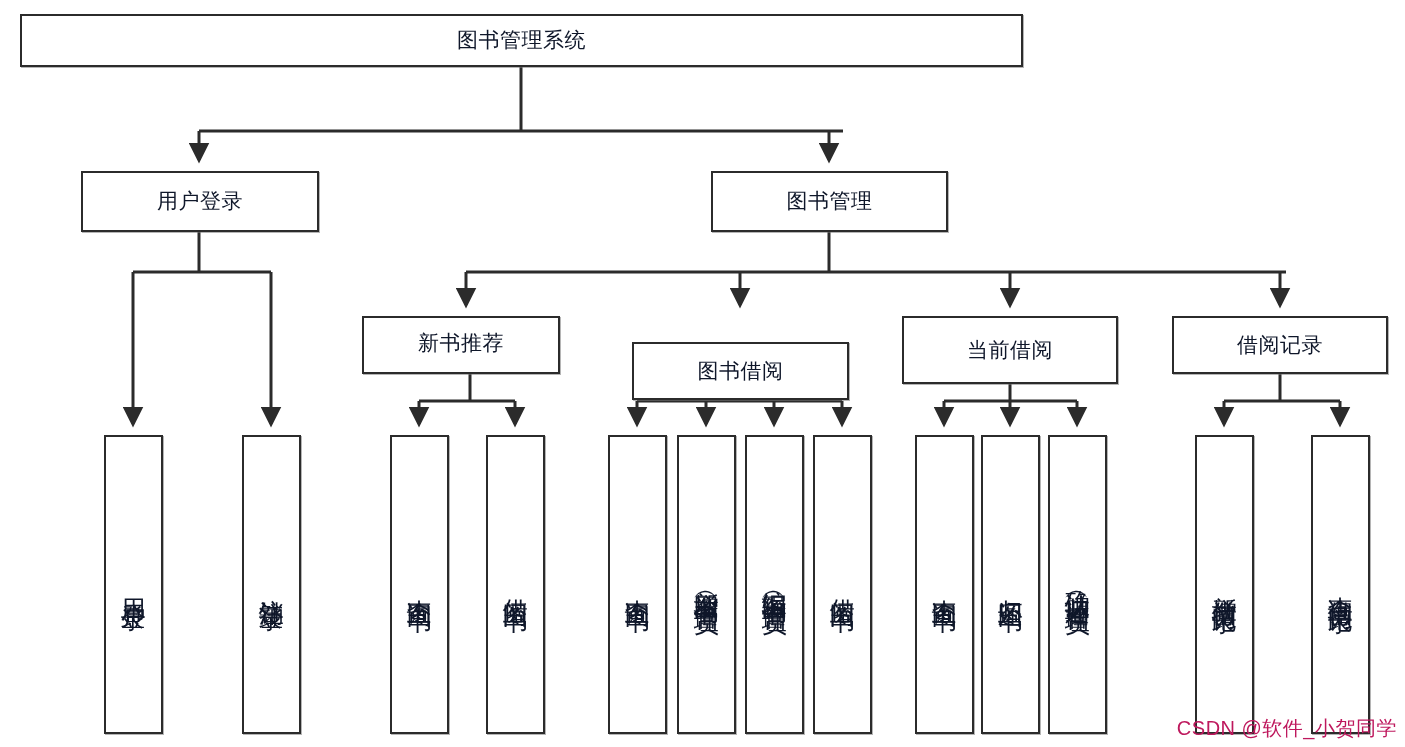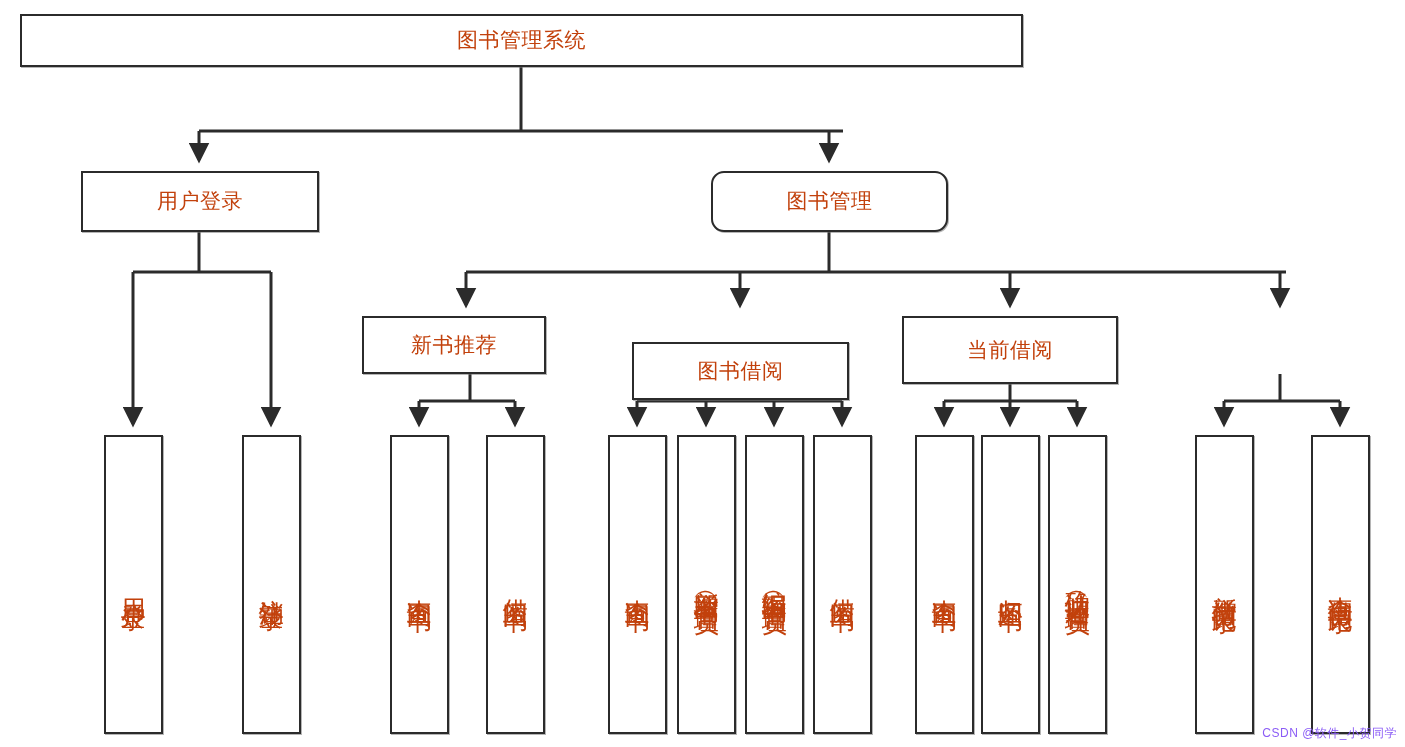--- a/index.html
+++ b/index.html
@@ -29,21 +29,21 @@
     box-sizing: border-box;
     background: #ffffff;
     border: 2px solid #2b2b2b;
     box-shadow: 1px 1px 0 0 rgba(120,120,120,0.55);
     display: flex;
     align-items: center;
     justify-content: center;
     z-index: 2;
   }
   .node .label {
-    color: #c2410c;
+    color: #0f172a;
     text-align: center;
     line-height: 1.18;
     letter-spacing: 0.5px;
     white-space: nowrap;
   }
   .node.horiz .label {
     font-size: 21px;
   }
   .node.vert {
     align-items: center;
@@ -54,22 +54,22 @@
     text-orientation: upright;
     font-size: 25px;
     letter-spacing: 3px;
     line-height: 1.05;
     white-space: pre;
   }
   .watermark {
     position: absolute;
     right: 8px;
     bottom: 5px;
-    font-size: 12px;
-    color: #8b5cf6;
+    font-size: 20px;
+    color: #be185d;
     letter-spacing: 0.5px;
     z-index: 5;
     white-space: nowrap;
   }
 </style>
 </head>
 <body>
 
 <div id="canvas">
 
@@ -123,32 +123,35 @@
     </g>
   </svg>
 
   <div class="node horiz" style="left:20px; top:14px; width:1003px; height:53px;">
     <span class="label">图书管理系统</span>
   </div>
 
   <div class="node horiz" style="left:81px; top:171px; width:238px; height:61px;">
     <span class="label">用户登录</span>
   </div>
-  <div class="node horiz" style="left:711px; top:171px; width:237px; height:61px;border-radius:13px;">
+  <div class="node horiz" style="left:711px; top:171px; width:237px; height:61px;">
     <span class="label">图书管理</span>
   </div>
 
-  <div class="node horiz" style="left:362px; top:316px; width:184px; height:58px;">
+  <div class="node horiz" style="left:362px; top:316px; width:198px; height:58px;font-family:Liberation Mono, monospace;">
     <span class="label">新书推荐</span>
   </div>
   <div class="node horiz" style="left:632px; top:316px; width:217px; height:58px;margin-top:26px;">
     <span class="label">图书借阅</span>
   </div>
   <div class="node horiz" style="left:902px; top:316px; width:216px; height:68px;">
     <span class="label">当前借阅</span>
+  </div>
+  <div class="node horiz" style="left:1172px; top:316px; width:216px; height:58px;">
+    <span class="label">借阅记录</span>
   </div>
 
   <div class="node vert" style="left:104px; top:435px; width:59px; height:299px;">
     <span class="label">用户登录</span>
   </div>
   <div class="node vert" style="left:242px; top:435px; width:59px; height:299px;">
     <span class="label">注销登录</span>
   </div>
 
   <div class="node vert" style="left:390px; top:435px; width:59px; height:299px;">

